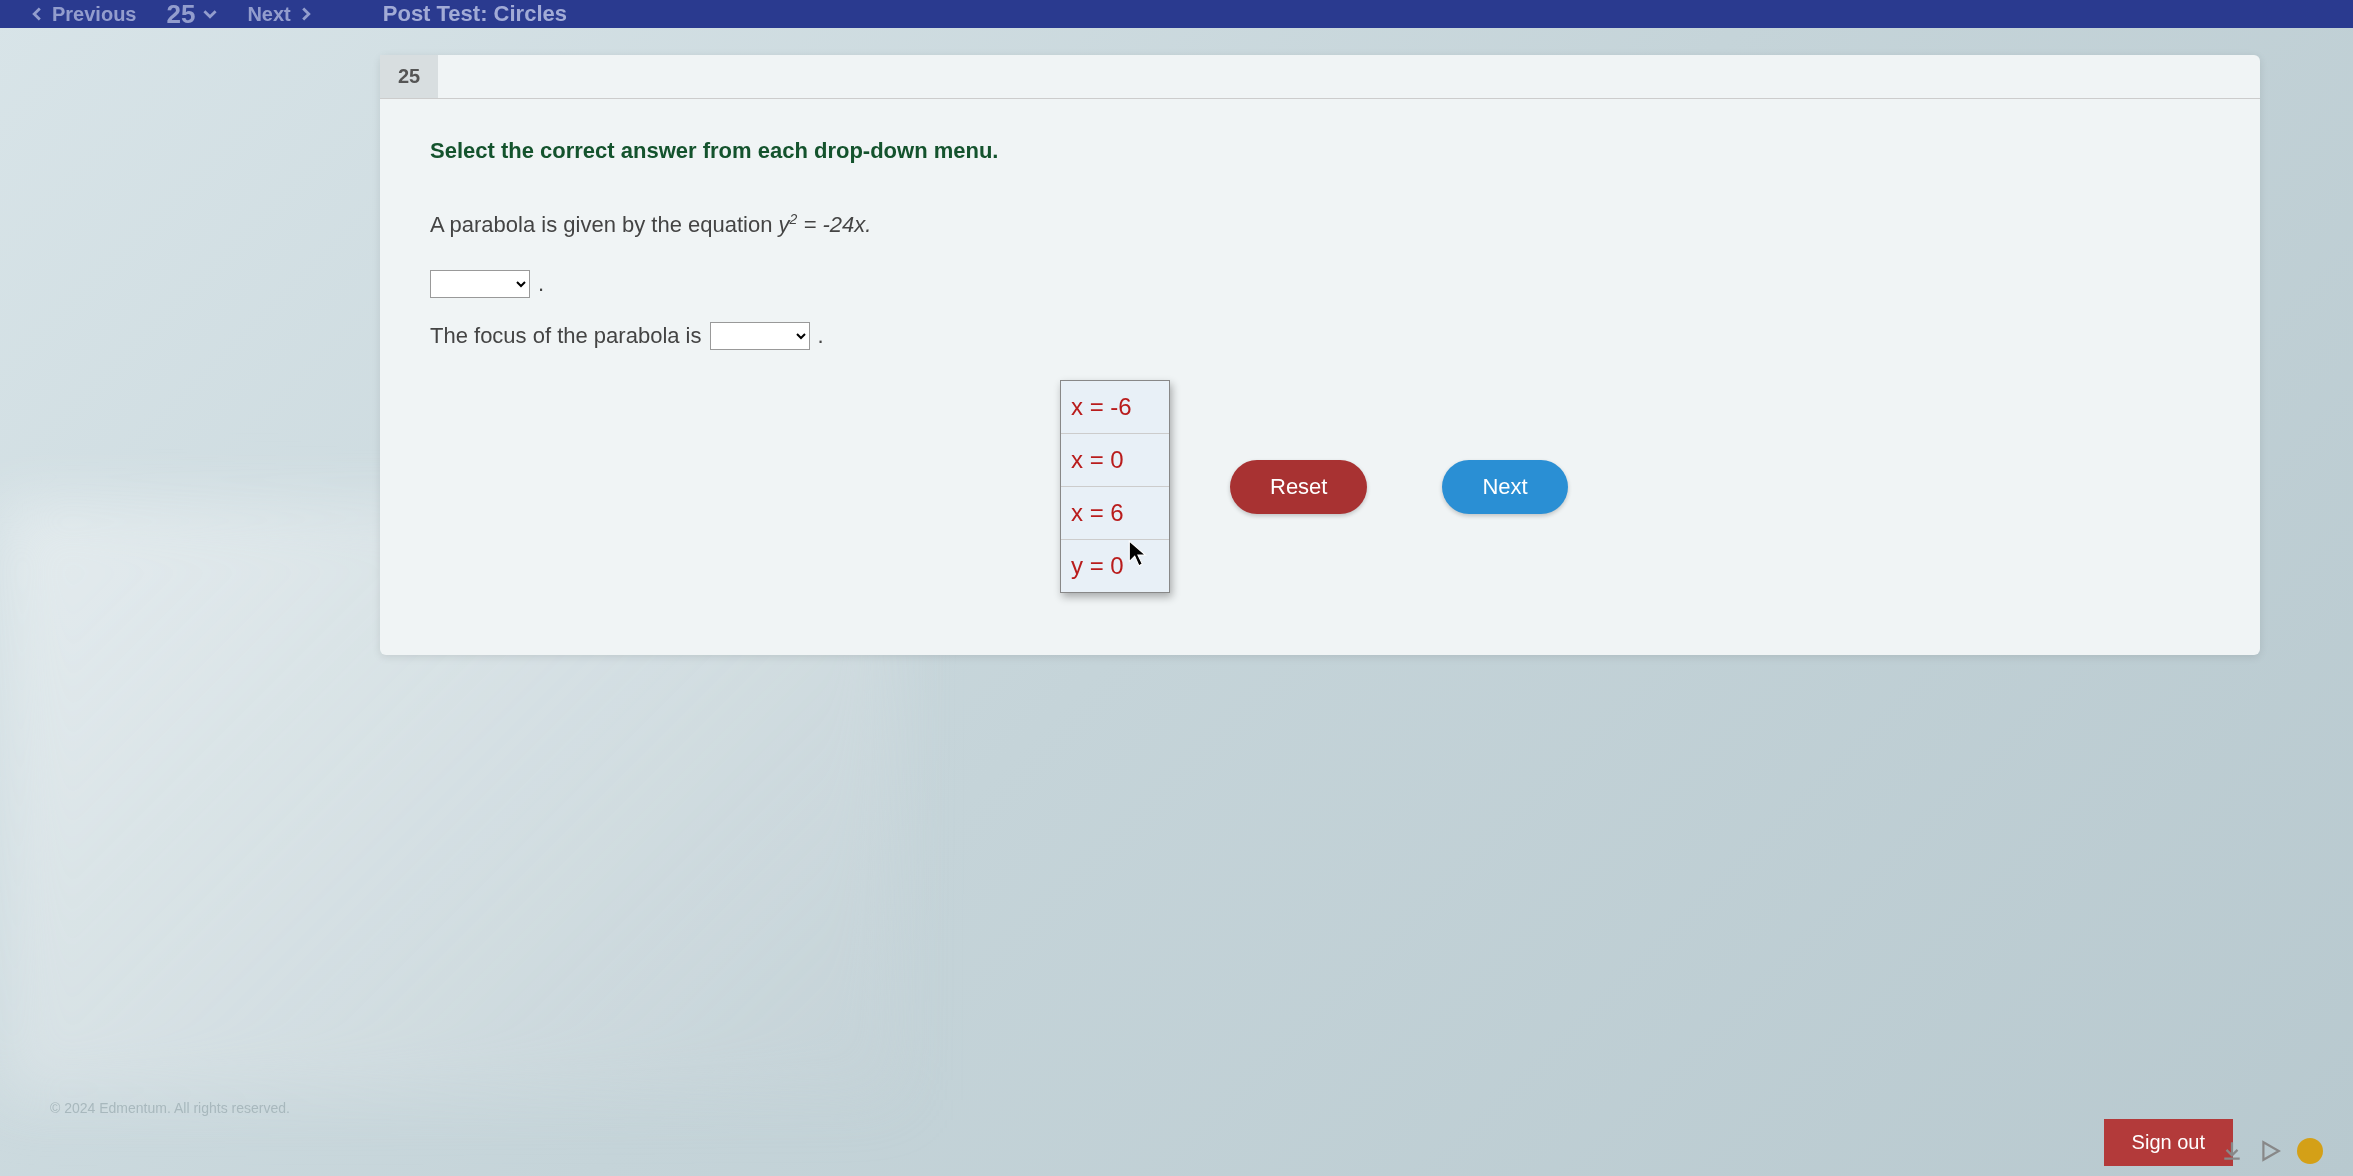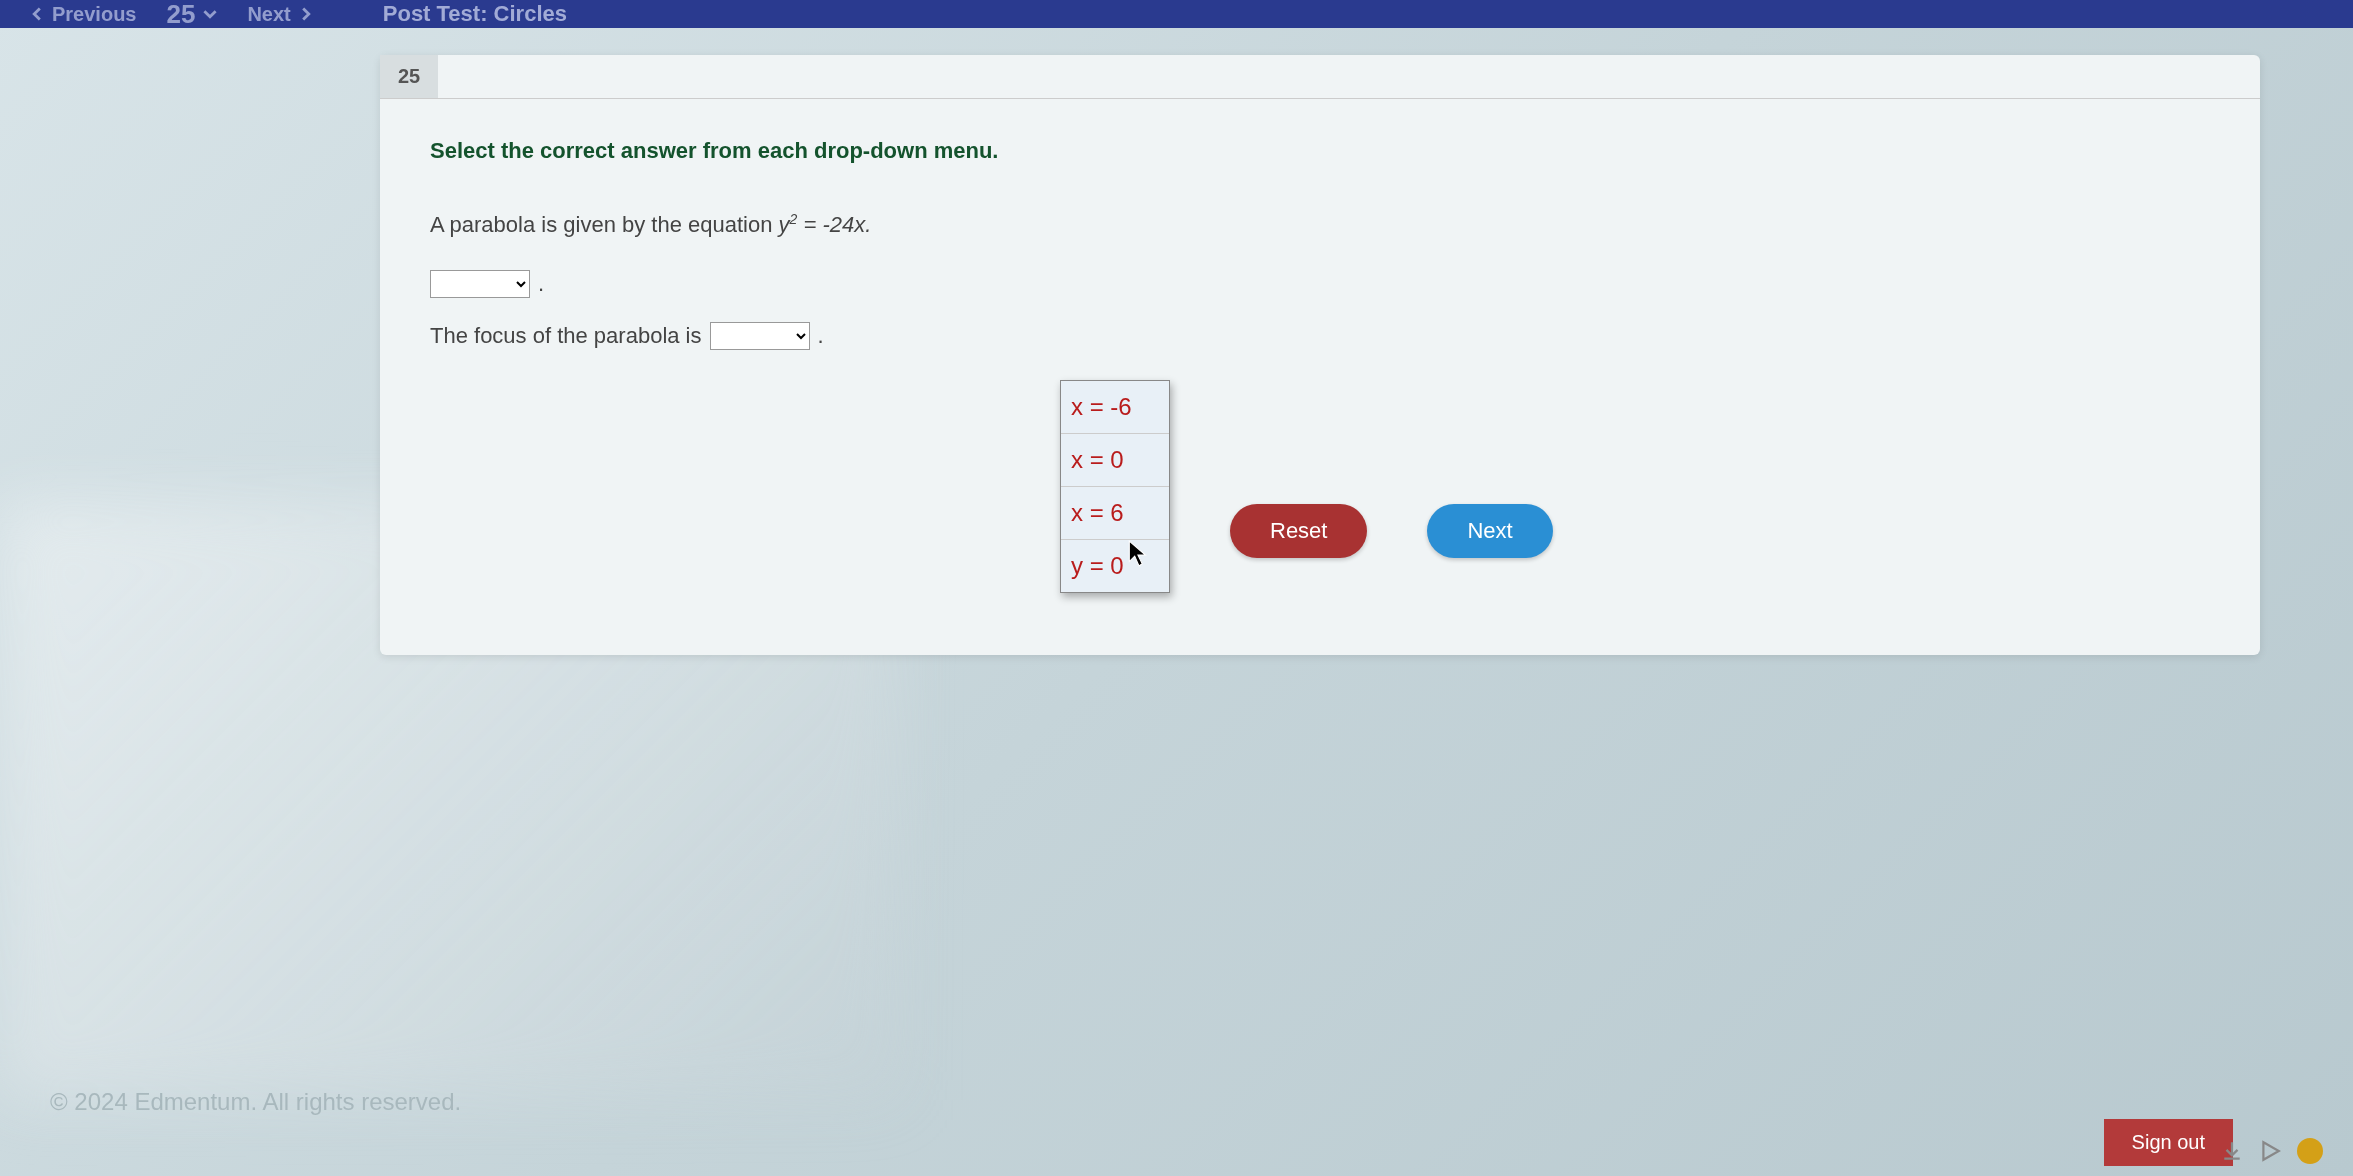--- a/index.html
+++ b/index.html
@@ -73,23 +73,23 @@
   padding: 12px 10px;
   font-size: 24px;
   color: #b91c1c;
   border-bottom: 1px solid #ccc;
   cursor: pointer;
 }
 .dropdown-list .opt:last-child { border-bottom: none; }
 .btn-row {
   position: absolute;
   left: 1230px;
-  top: 504px;
+  top: 460px;
   display: flex;
-  gap: 60px;
+  gap: 75px;
 }
 .btn {
   padding: 14px 40px;
   border-radius: 30px;
   border: none;
   font-size: 22px;
   font-weight: 500;
   color: #fff;
   cursor: pointer;
   box-shadow: 0 2px 4px rgba(0,0,0,0.2);
@@ -101,21 +101,21 @@
   left: 1128px;
   top: 540px;
   z-index: 200;
   pointer-events: none;
 }
 .footer {
   position: absolute;
   bottom: 60px;
   left: 50px;
   color: #a8b8bd;
-  font-size: 24px;
+  font-size: 14px;
 }
 .signout {
   position: absolute;
   right: 120px;
   bottom: 10px;
   background: #b33a3a;
   color: #fff;
   padding: 12px 28px;
   font-size: 20px;
 }

